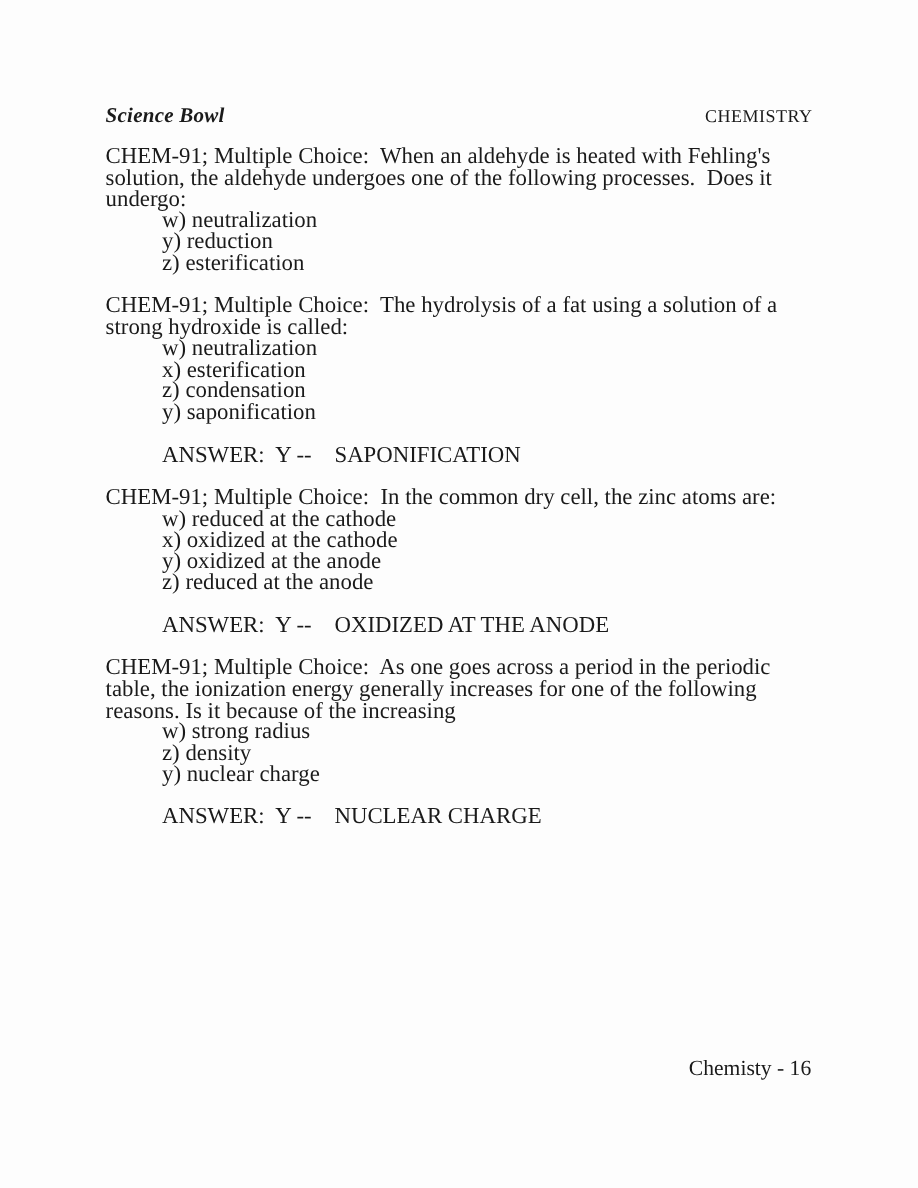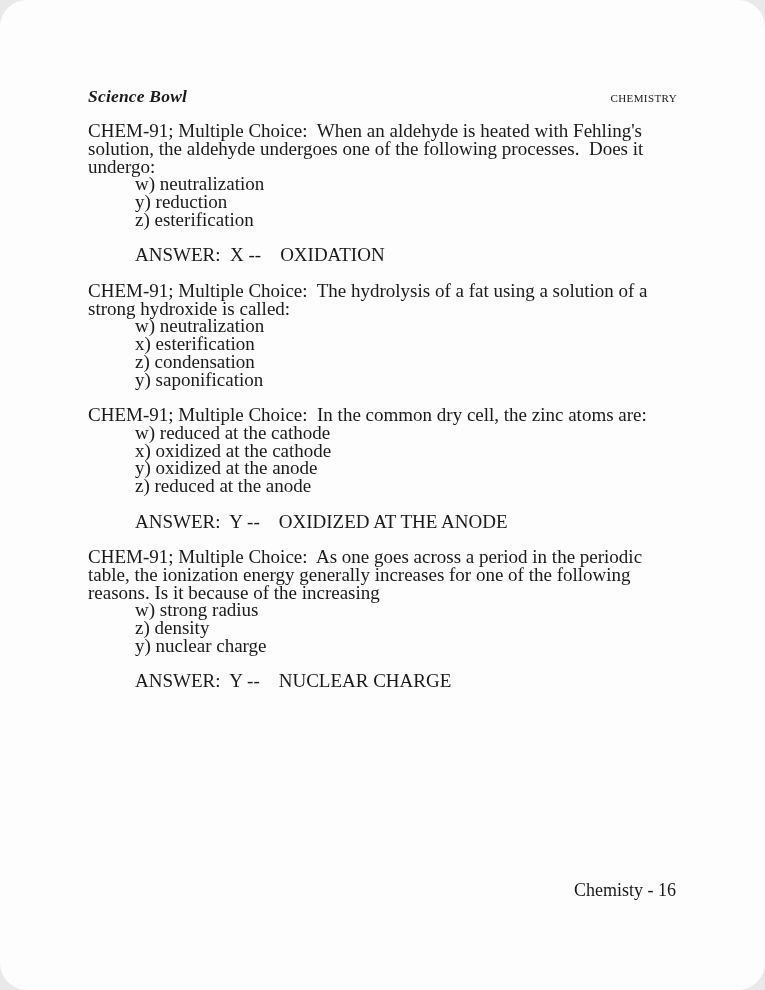--- a/index.html
+++ b/index.html
@@ -10,42 +10,41 @@
     background: #e9e9e9;
     font-family: "Liberation Serif", "DejaVu Serif", serif;
   }
   .page {
     position: relative;
     width: 765px;
     height: 990px;
     background: #fdfdfd;
     color: #1a1a1a;
     overflow: hidden;
-    border-radius: 27px;
   }
   .content {
     position: absolute;
     left: 88px;
     top: 86px;
     width: 589px;
   }
   .doc-header {
     display: flex;
     justify-content: space-between;
     align-items: baseline;
     margin-bottom: 15px;
   }
   .doc-title {
     font-size: 17.5px;
     font-weight: bold;
     font-style: italic;
     letter-spacing: 0.2px;
   }
   .doc-subject {
-    font-size: 11px;
+    font-size: 15px;
     letter-spacing: 0.4px;
   }
   .question {
     font-size: 19px;
     line-height: 17.75px;
     margin-bottom: 17.75px;
   }
   .prompt {
     margin: 0;
     white-space: pre-wrap;
@@ -78,31 +77,31 @@
       <span class="doc-subject">CHEMISTRY</span>
     </div>
 
     <section class="question">
       <p class="prompt">CHEM-91; Multiple Choice:  When an aldehyde is heated with Fehling's solution, the aldehyde undergoes one of the following processes.  Does it undergo:</p>
       <div class="options">
         <div class="option">w) neutralization</div>
         <div class="option">y) reduction</div>
         <div class="option">z) esterification</div>
       </div>
-      <p class="answer">ANSWER:  X --    OXIDATION</p>
     </section>
 
     <section class="question">
       <p class="prompt">CHEM-91; Multiple Choice:  The hydrolysis of a fat using a solution of a strong hydroxide is called:</p>
       <div class="options">
         <div class="option">w) neutralization</div>
         <div class="option">x) esterification</div>
         <div class="option">z) condensation</div>
         <div class="option">y) saponification</div>
       </div>
+      <p class="answer">ANSWER:  Y --    SAPONIFICATION</p>
     </section>
 
     <section class="question">
       <p class="prompt">CHEM-91; Multiple Choice:  In the common dry cell, the zinc atoms are:</p>
       <div class="options">
         <div class="option">w) reduced at the cathode</div>
         <div class="option">x) oxidized at the cathode</div>
         <div class="option">y) oxidized at the anode</div>
         <div class="option">z) reduced at the anode</div>
       </div>

